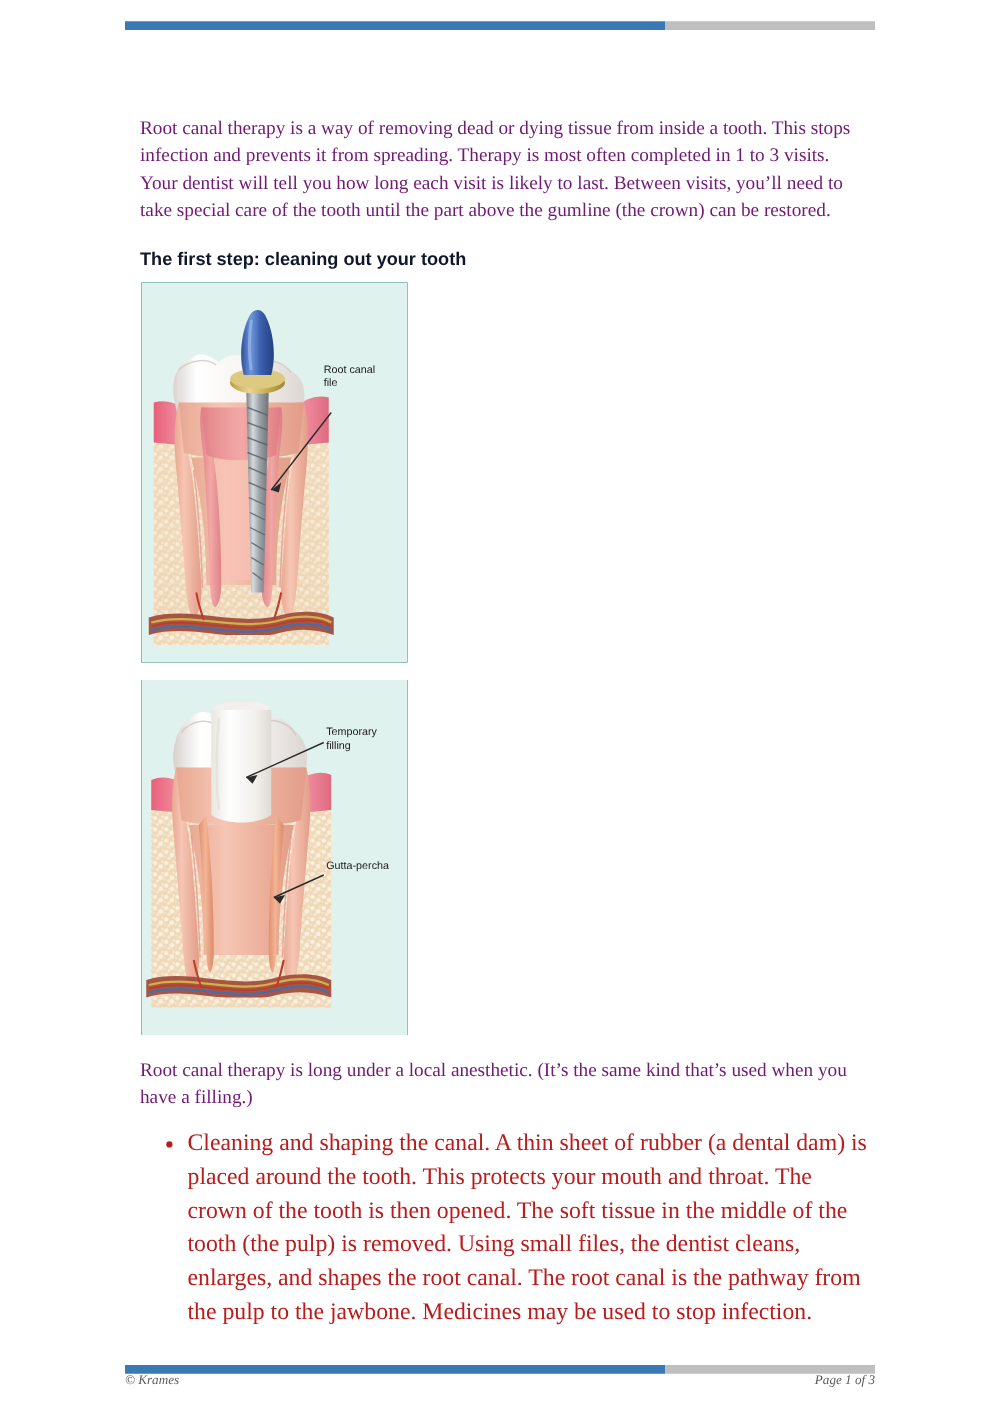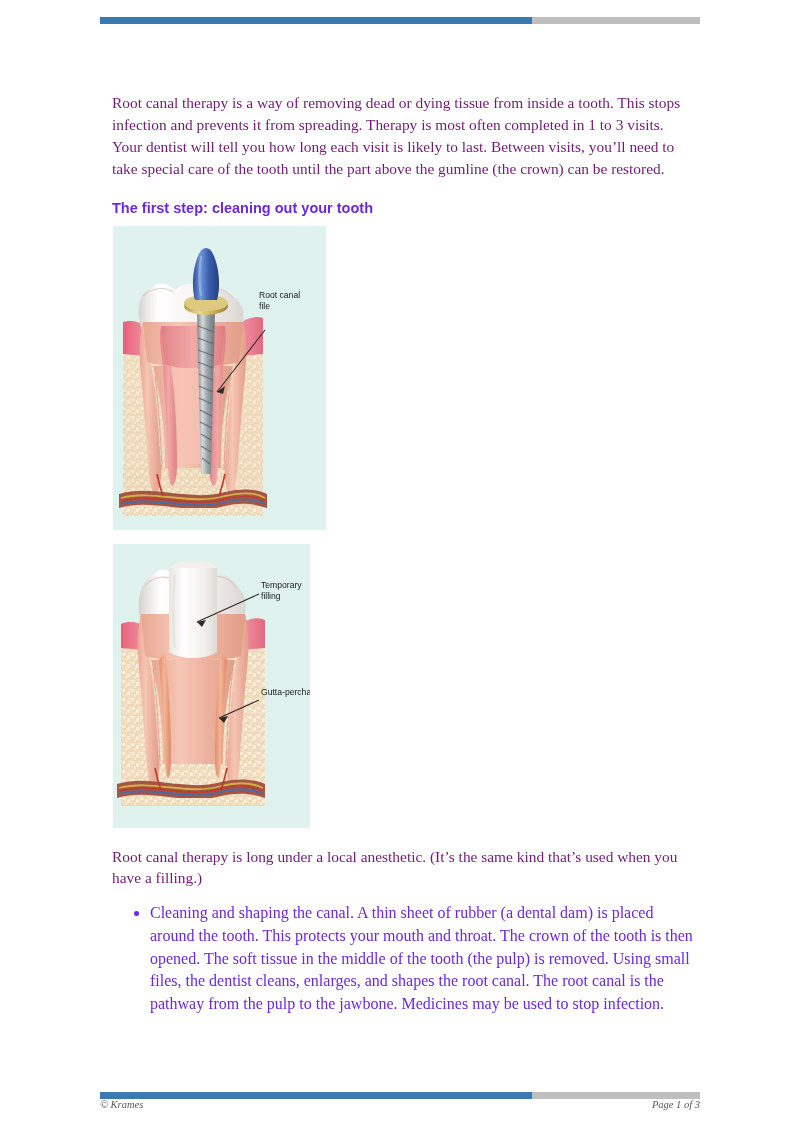--- a/index.html
+++ b/index.html
@@ -74,58 +74,58 @@
     font-weight: bold;
     color: #22365C;
     margin: 0 0 14px 0;
     letter-spacing: -0.2px;
   }
 
   h2.section-head {
     font-family: "Liberation Sans", sans-serif;
     font-size: 14.5px;
     font-weight: bold;
-    color: #6d28d9;
+    color: #0f172a;
     margin: 20px 0 10px 0;
   }
 
   p.body-text {
     font-family: "Liberation Serif", serif;
     font-size: 15.4px;
     line-height: 1.42;
     margin: 0 0 11px 0;
     color: #701a75;
   }
 
   ul.body-list {
     margin: 13px 0 0 0;
     padding-left: 38px;
   }
   ul.body-list li {
     font-family: "Liberation Serif", serif;
-    font-size: 16px;
+    font-size: 19px;
     line-height: 1.42;
-    color: #6d28d9;
+    color: #b91c1c;
     margin-bottom: 24px;
   }
 
   
   .figure {
     position: relative;
     background: #0f766e;
     overflow: hidden;
     text-decoration: underline;
   }
   .figure-1 {
     width: 213px;
     height: 304px;
     margin: 0 0 14px 1px;
   }
   .figure-2 {
-    width: 197px;
+    width: 213px;
     height: 284px;
     margin: 0 17px 0 1px;
   }
   .figure svg { display: block; }
 
   .fig-caption-text {
     font-family: "Liberation Sans", sans-serif;
     font-size: 8.6px;
     fill: #1a1a1a;
   }

